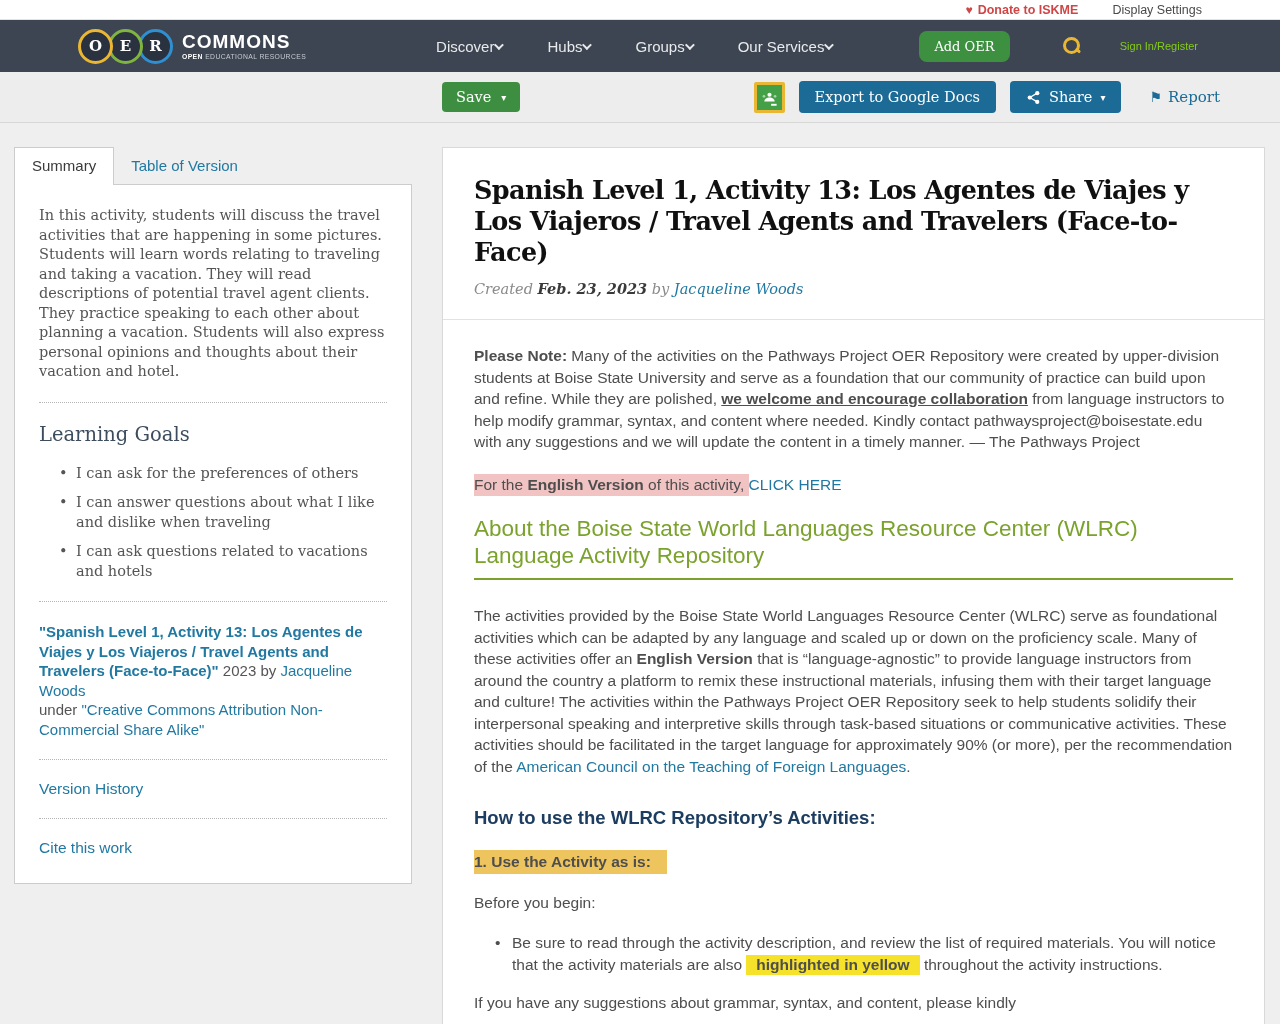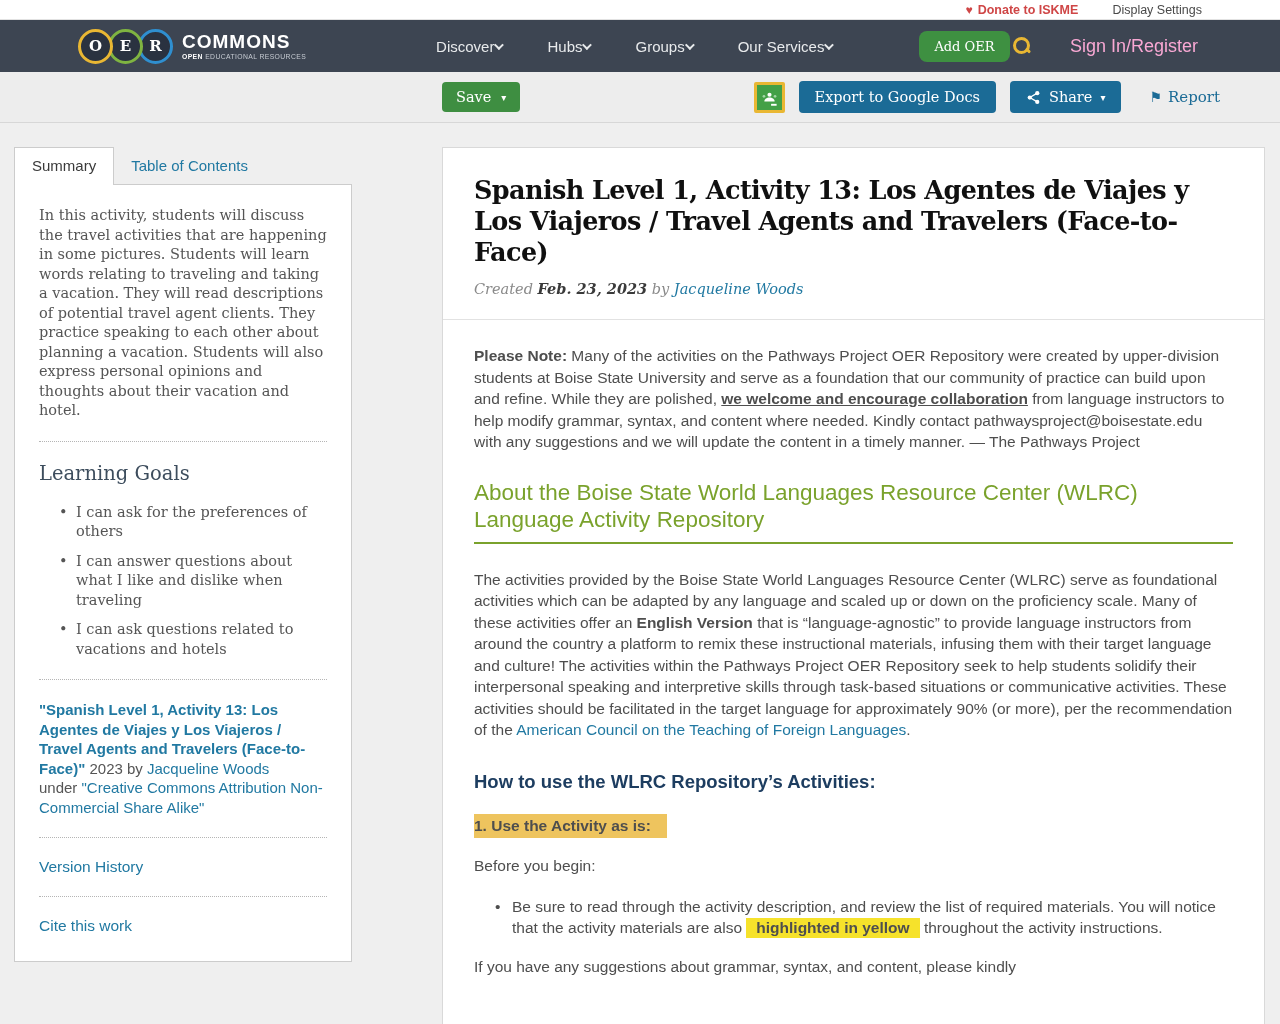--- a/index.html
+++ b/index.html
@@ -34,21 +34,21 @@
   .chev { width:7px; height:7px; border-right:2px solid #e8eaec; border-bottom:2px solid #e8eaec;
     transform:rotate(45deg) translateY(-2px); display:inline-block; }
   .add-oer { margin-left:42px; background:#3e9041; color:#fff; border:none; border-radius:8px;
     padding:8px 15px; font-size:13px; cursor:pointer; font-family:"DejaVu Serif", serif; }
   .nav-right { margin-left:auto; margin-right:82px; display:flex; align-items:center; gap:38px; }
   .search-btn { position:relative; width:20px; height:20px; cursor:pointer; }
   .search-btn::before { content:""; position:absolute; left:1px; top:1px; width:11px; height:11px;
     border:3px solid #e9b733; border-radius:50%; }
   .search-btn::after { content:""; position:absolute; left:13px; top:13px; width:6px; height:3px;
     background:#e9b733; transform:rotate(45deg); border-radius:2px; }
-  .signin { color:#f9a8d4; font-size:18px; cursor:pointer; }
+  .signin { color:#84cc16; font-size:11px; cursor:pointer; }
 
   
   .toolbar { height:51px; background:#ededed; border-bottom:1px solid #d7d7d7;
     display:flex; align-items:center; }
   .btn { border:none; border-radius:4px; cursor:pointer; font-family:"DejaVu Serif", serif; }
   .save-btn { margin-left:442px; background:#3e8e41; color:#fff; font-size:14.5px;
     padding:7px 14px; display:flex; align-items:center; gap:10px; }
   .caret { font-size:10px; }
   .tb-right { margin-left:auto; margin-right:16px; display:flex; align-items:center; gap:14px;padding-left:36px; }
   .classroom-btn { width:31px; height:31px; background:#43a047; border:3px solid #e9b733;
@@ -56,21 +56,21 @@
   .teal-btn { background:#1b6b96; color:#fff; font-size:14.5px; padding:8px 16px;
     display:flex; align-items:center; gap:8px; }
   .report-link { color:#1b6b96; font-size:15px; display:flex; align-items:center; gap:6px;
     cursor:pointer; font-family:"DejaVu Serif", serif; margin-left:14px; margin-right:44px;}
   .flag-icon { font-size:14px; }
 
   
   .content { position:relative; width:1280px; height:952px; }
 
   
-  .sidebar { position:absolute; left:14px; top:24px; width:338px; }
+  .sidebar { position:absolute; left:14px; top:24px; width:398px; }
   .tabs { display:flex; position:relative; z-index:2; }
   .tab { font-size:15px; padding:9px 17px 10px; cursor:pointer; }
   .tab-active { background:#fff; border:1px solid #ccc; border-bottom:none; color:#3a3a3a;
     margin-bottom:-1px; }
   .tab-link { color:#2179a2; padding-top:10px; }
   .sidebar-card { background:#fff; border:1px solid #ccc; padding:21px 24px 26px; position:relative; z-index:1;}
   .summary-text { font-family:"DejaVu Serif", serif; font-size:14.5px; line-height:19.5px; color:#555; }
   .dotted { border-bottom:1px dotted #b5b5b5; margin:20px 0; }
   .lg-title { font-family:"DejaVu Serif", serif; font-size:19.5px; color:#3d4d5d; font-weight:normal;
     margin:4px 0 18px; }
@@ -95,21 +95,21 @@
   .panel-divider { border:none; border-top:1px solid #e2e2e2; margin:22px -31px 0; }
 
   .body-copy { font-size:15.5px; line-height:21.5px; color:#4e4e4e; }
   .p-note { margin-top:25px; }
   .u-bold { font-weight:bold; text-decoration:underline; }
   .p-env { margin-top:21px; }
   .hl-pink { background:#f2c3c3; padding:2px 0 3px; }
   .link { color:#2179a2; cursor:pointer; text-decoration:none; }
 
   .green-h { font-size:22.5px; line-height:27px; color:#7aa22c; font-weight:normal;
-    margin-top:26px; padding-bottom:9px; border-bottom:2px solid #7aa22c; }
+    margin-top:20px; padding-bottom:9px; border-bottom:2px solid #7aa22c; }
   .p-about { margin-top:25px; }
 
   .navy-h { font-size:18.5px; color:#1d3d60; font-weight:bold; margin-top:30px; }
   .p-useasis { margin-top:22px; }
   .hl-gold { background:#eec45e; font-weight:bold; padding:3px 16px 4px 0; }
   .p-begin { margin-top:19px; }
   .hl-yellow { background:#f6e22b; font-weight:bold; padding:1px 10px 2px; }
   .how-bullets { list-style:none; margin-top:19px; }
   .how-bullets li { padding-left:38px; position:relative; margin-bottom:1px; }
   .how-bullets li::before { content:"•"; position:absolute; left:21px; color:#4e4e4e; }
@@ -198,21 +198,21 @@
       <span>Report</span>
     </span>
   </div>
 </div>
 
 <div class="content">
 
   <div class="sidebar">
     <div class="tabs">
       <span class="tab tab-active">Summary</span>
-      <span class="tab tab-link">Table of Contents</span>
+      <span class="tab tab-link">Table of Version</span>
     </div>
     <div class="sidebar-card">
       <p class="summary-text">In this activity, students will discuss the travel activities that are happening in some pictures. Students will learn words relating to traveling and taking a vacation. They will read descriptions of potential travel agent clients. They practice speaking to each other about planning a vacation. Students will also express personal opinions and thoughts about their vacation and hotel.</p>
       <div class="dotted"></div>
       <h2 class="lg-title">Learning Goals</h2>
       <ul class="goals">
         <li>I can ask for the preferences of others</li>
         <li>I can answer questions about what I like and dislike when traveling</li>
         <li>I can ask questions related to vacations and hotels</li>
       </ul>
@@ -232,20 +232,24 @@
     <h1 class="doc-title">Spanish Level 1, Activity 13: Los Agentes de Viajes y Los Viajeros / Travel Agents and Travelers (Face-to-Face)</h1>
     <p class="byline">
       <span>Created </span><b>Feb. 23, 2023</b><span> by </span><a>Jacqueline Woods</a>
     </p>
     <hr class="panel-divider">
 
     <p class="body-copy p-note">
       <b>Please Note: </b><span>Many of the activities on the Pathways Project OER Repository were created by upper-division students at Boise State University and serve as a foundation that our community of practice can build upon and refine. While they are polished, </span><span class="u-bold">we welcome and encourage collaboration</span><span> from language instructors to help modify grammar, syntax, and content where needed. Kindly contact pathwaysproject@boisestate.edu with any suggestions and we will update the content in a timely manner.  — The Pathways Project</span>
     </p>
 
+    <p class="body-copy p-env">
+      <span class="hl-pink"><span>For the </span><b>English Version</b><span> of this activity, </span></span>
+      <a class="link">CLICK HERE</a>
+    </p>
 
     <h2 class="green-h">About the Boise State World Languages Resource Center (WLRC) Language Activity Repository</h2>
 
     <p class="body-copy p-about">
       <span>The activities provided by the Boise State World Languages Resource Center (WLRC) serve as foundational activities which can be adapted by any language and scaled up or down on the proficiency scale. Many of these activities offer an </span><b>English Version</b><span> that is “language-agnostic” to provide language instructors from around the country a platform to remix these instructional materials, infusing them with their target language and culture! The activities within the Pathways Project OER Repository seek to help students solidify their interpersonal speaking and interpretive skills through task-based situations or communicative activities. These activities should be facilitated in the target language for approximately 90% (or more), per the recommendation of the </span><a class="link">American Council on the Teaching of Foreign Languages</a><span>.</span>
     </p>
 
     <h3 class="navy-h">How to use the WLRC Repository’s Activities:</h3>
 
     <p class="body-copy p-useasis">

